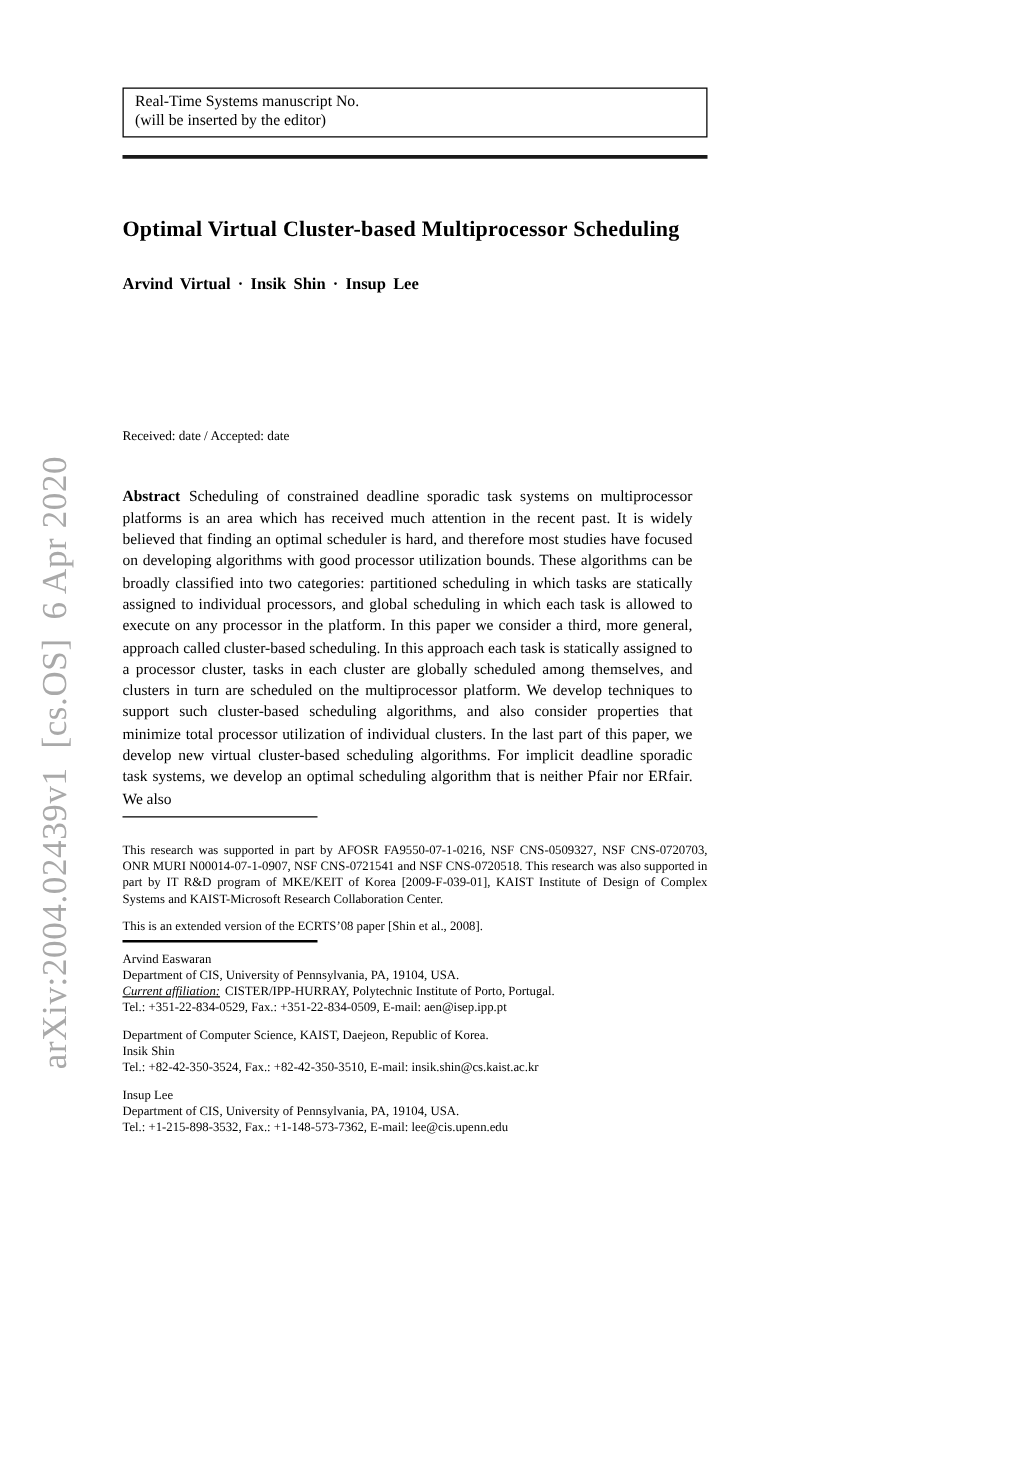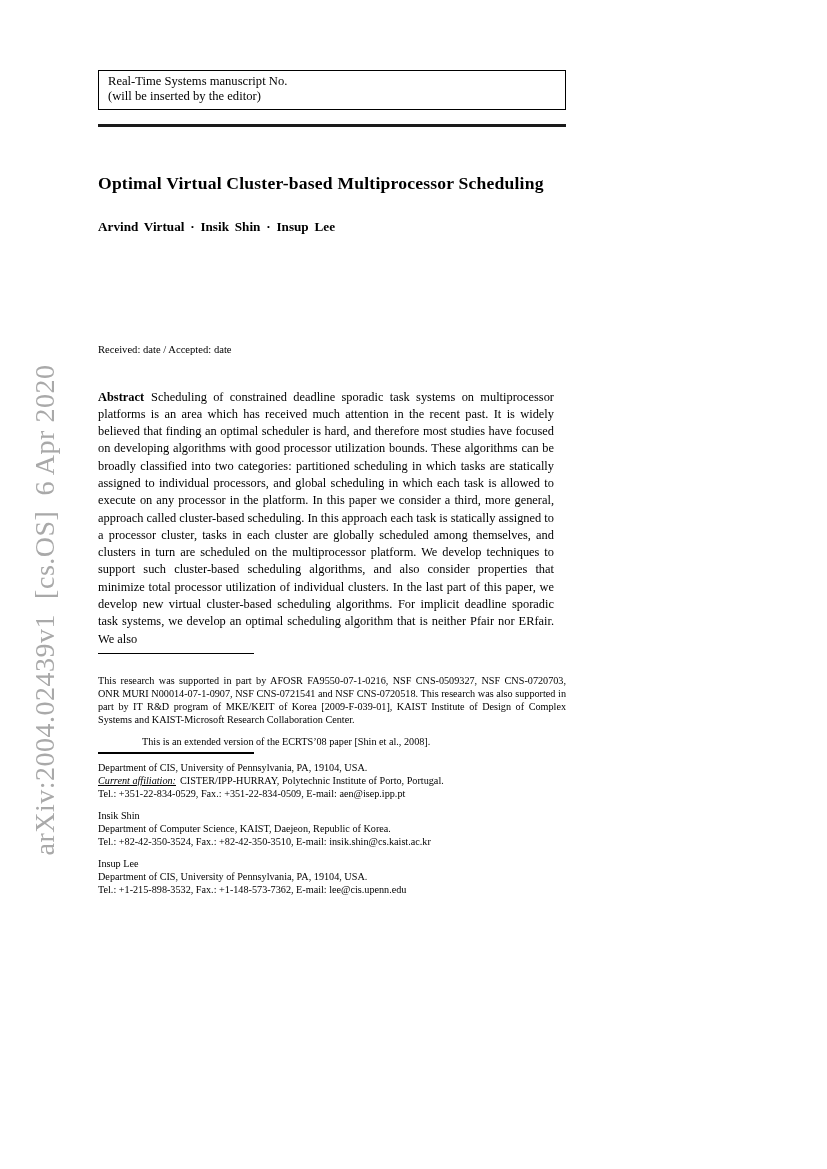--- a/index.html
+++ b/index.html
@@ -74,21 +74,21 @@
     height: 1.4px;
     background: #000;
   }
   .fn-rule.first { margin-top: 5px; }
   .fn {
     margin: 0;
     font-size: 10.2px;
     line-height: 13px;
   }
   .fn-funding { margin-top: 20px; text-align: justify; }
-  .fn-extended { margin-top: 9px; margin-bottom: 4px; margin-left: 44px; }
+  .fn-extended { margin-top: 9px; margin-bottom: 4px; }
   .contact {
     font-size: 10.2px;
     line-height: 13px;
     margin-top: 7px;
   }
   .contact + .contact { margin-top: 9px; }
   .contact .aff-label { font-style: italic; margin-right: 4px; text-decoration: underline; }
 </style>
 </head>
 <body>
@@ -117,27 +117,28 @@
     <div class="fn-rule first"></div>
 
     <p class="fn fn-funding">This research was supported in part by AFOSR FA9550-07-1-0216, NSF CNS-0509327, NSF CNS-0720703, ONR MURI N00014-07-1-0907, NSF CNS-0721541 and NSF CNS-0720518. This research was also supported in part by IT R&amp;D program of MKE/KEIT of Korea [2009-F-039-01], KAIST Institute of Design of Complex Systems and KAIST-Microsoft Research Collaboration Center.</p>
 
     <p class="fn fn-extended">This is an extended version of the ECRTS’08 paper [Shin et al., 2008].</p>
 
     <div class="fn-rule"></div>
 
     <div id="contacts">
         <div class="contact">
+          <div>Arvind Easwaran</div>
           <div>Department of CIS, University of Pennsylvania, PA, 19104, USA.</div>
           <div><span class="aff-label">Current affiliation:</span>CISTER/IPP-HURRAY, Polytechnic Institute of Porto, Portugal.</div>
           <div>Tel.: +351-22-834-0529, Fax.: +351-22-834-0509, E-mail: aen@isep.ipp.pt</div>
         </div>
         <div class="contact">
+          <div>Department of Computer Science, KAIST, Daejeon, Republic of Korea.</div>
           <div>Insik Shin</div>
-          <div>Department of Computer Science, KAIST, Daejeon, Republic of Korea.</div>
           <div>Tel.: +82-42-350-3524, Fax.: +82-42-350-3510, E-mail: insik.shin@cs.kaist.ac.kr</div>
         </div>
         <div class="contact">
           <div>Insup Lee</div>
           <div>Department of CIS, University of Pennsylvania, PA, 19104, USA.</div>
           <div>Tel.: +1-215-898-3532, Fax.: +1-148-573-7362, E-mail: lee@cis.upenn.edu</div>
         </div>
       </div>
 
   </div>

